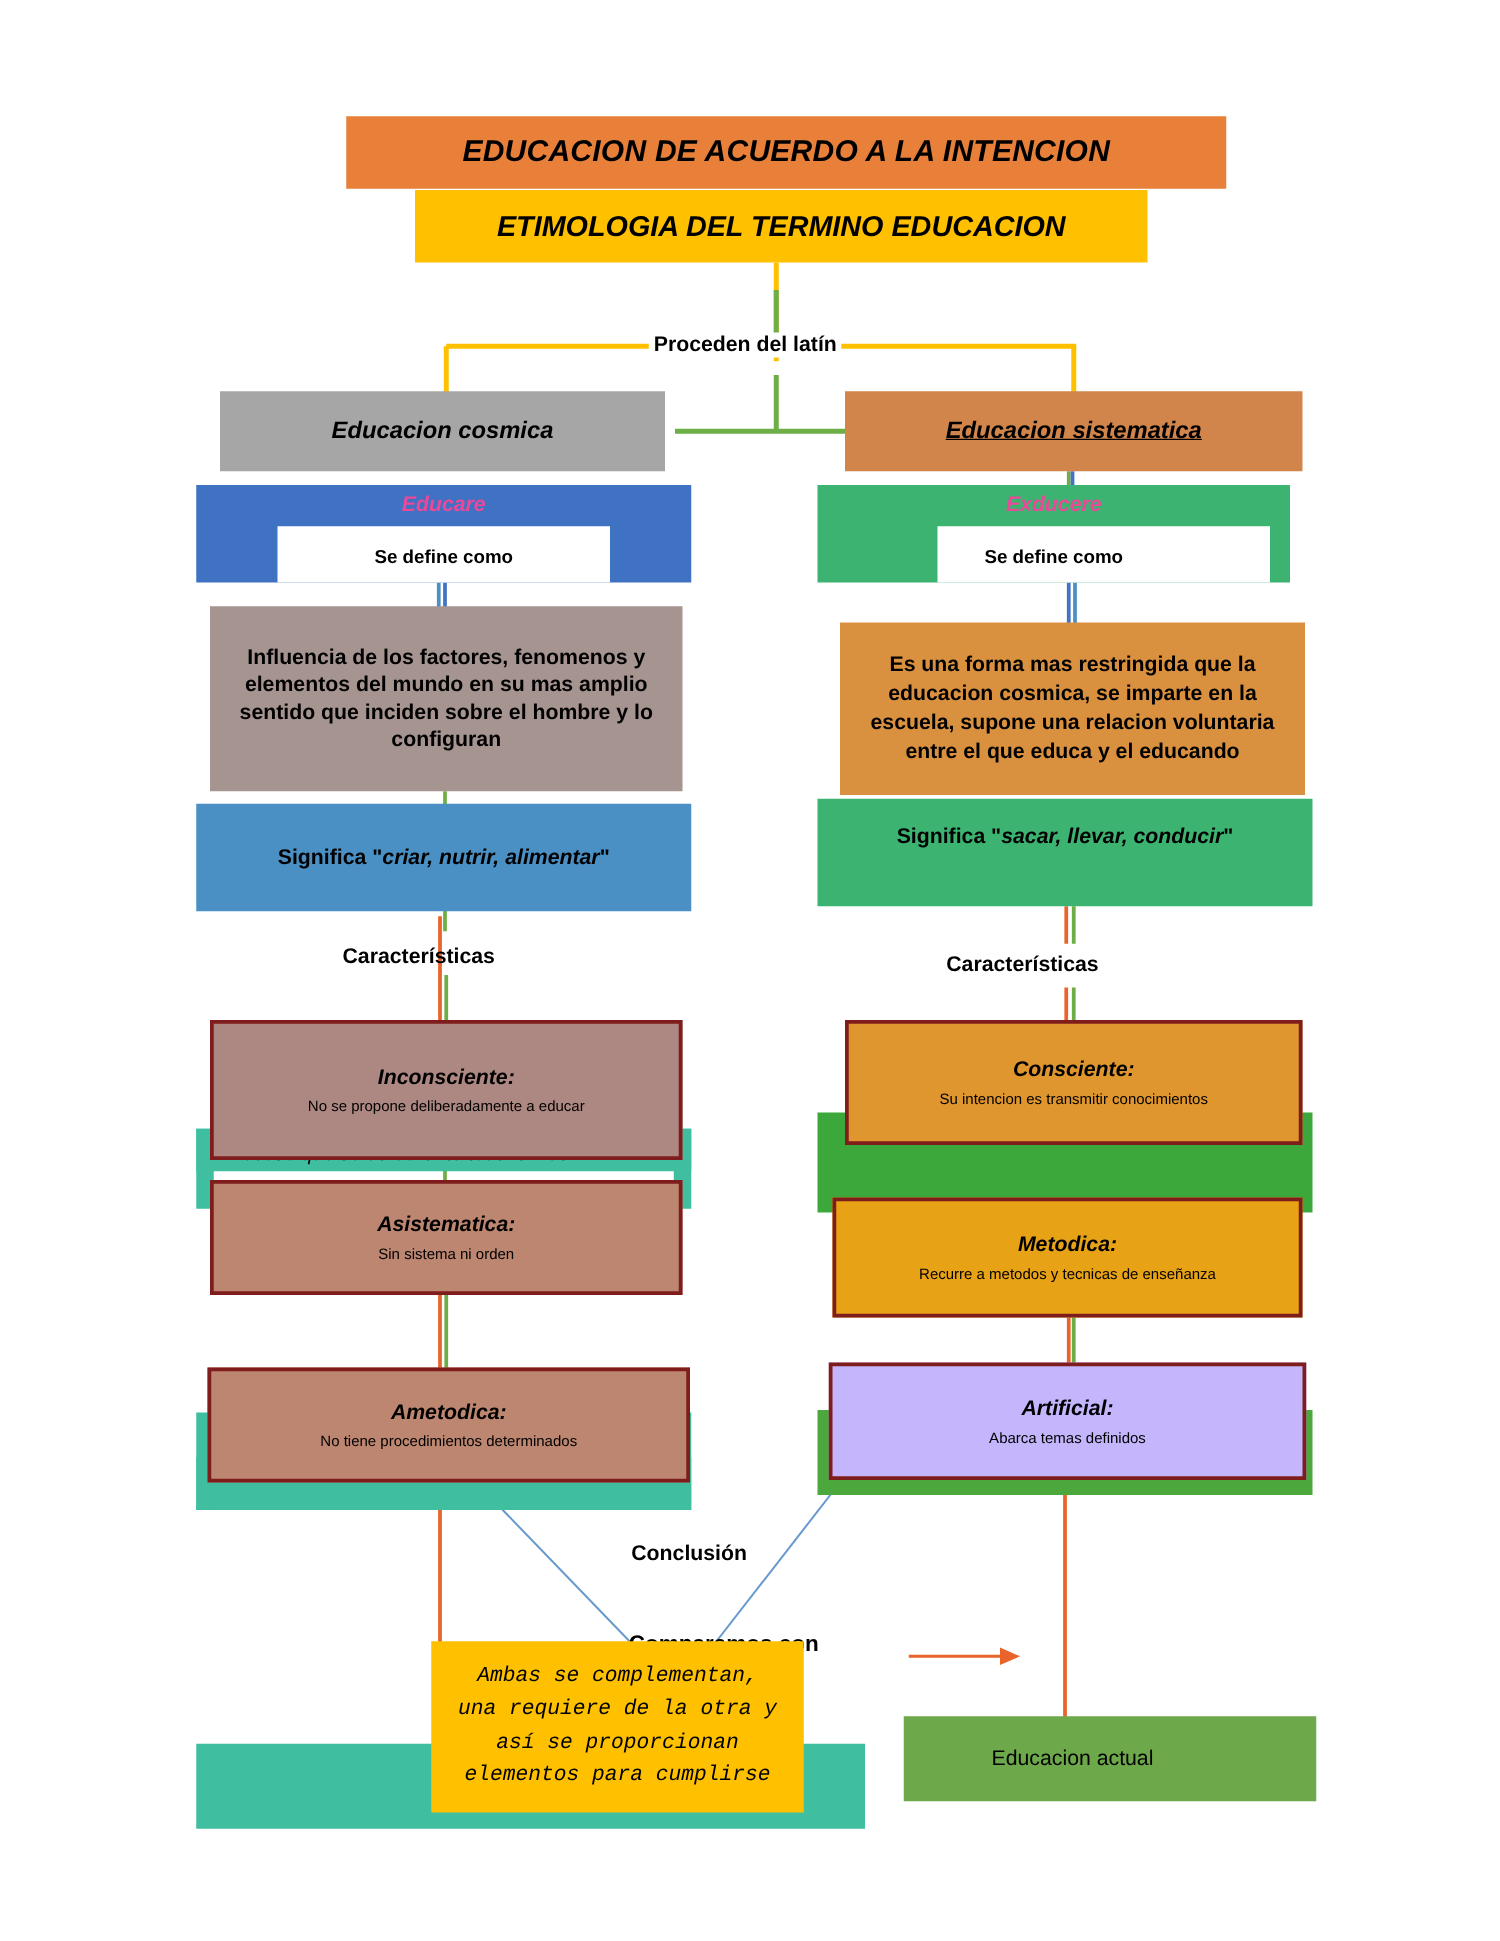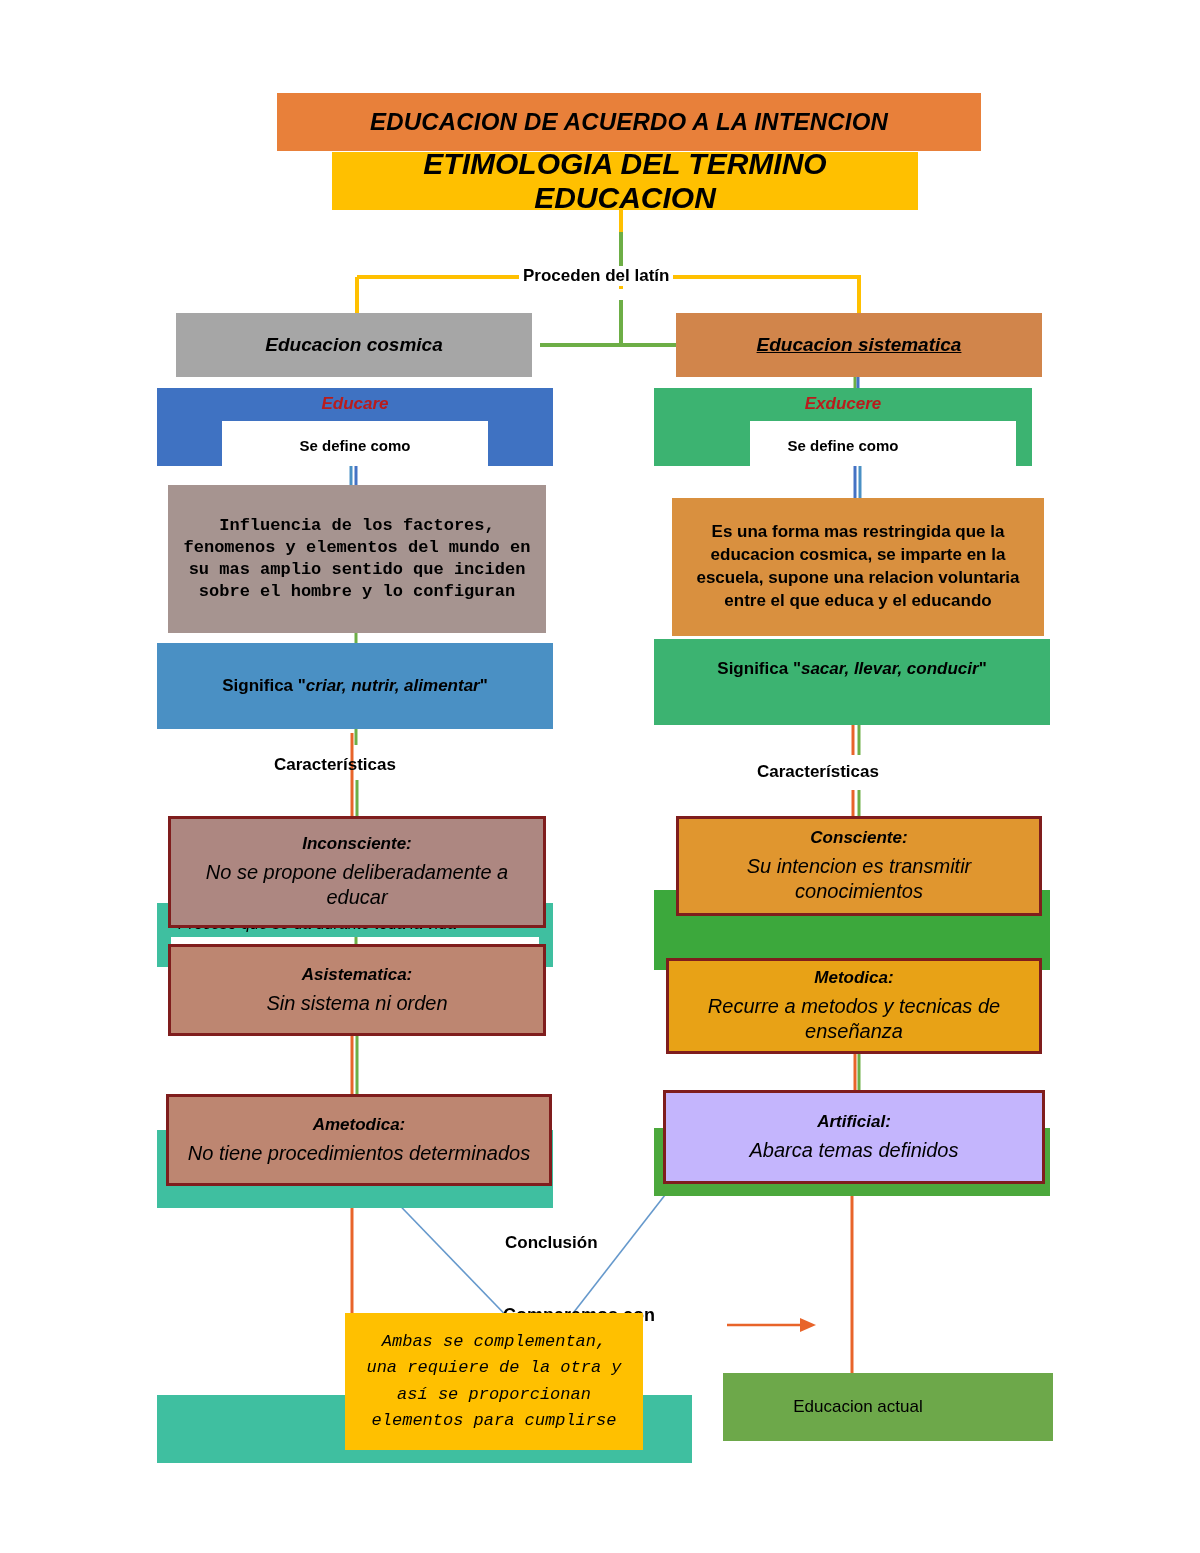--- a/index.html
+++ b/index.html
@@ -11,34 +11,34 @@
   #canvas{position:absolute;left:0;top:0;width:1200px;height:1553px;}
   .box{position:absolute;box-sizing:border-box;display:flex;
        flex-direction:column;align-items:center;justify-content:center;
        text-align:center;color:#000;}
   .lbl{position:absolute;font-weight:bold;color:#000;white-space:nowrap;}
 
   
   .banner1{left:277px;top:93px;width:704px;height:58px;background:#E8803A;
            font-size:24px;font-weight:bold;font-style:italic;letter-spacing:.2px;}
   .banner2{left:332px;top:152px;width:586px;height:58px;background:#FFC000;
-           font-size:30px;font-weight:bold;font-style:italic;text-align:center;}
+           font-size:23px;font-weight:bold;font-style:italic;text-align:center;}
 
   
   .cosmica{left:176px;top:313px;width:356px;height:64px;background:#A6A6A6;
            font-size:19px;font-weight:bold;font-style:italic;}
   .sistematica{left:676px;top:313px;width:366px;height:64px;background:#D1854B;
            font-size:19px;font-weight:bold;font-style:italic;text-decoration:underline;}
 
   
   .band{position:absolute;}
   .band .solid{position:absolute;left:0;top:0;right:0;bottom:0;}
   .band .notch{position:absolute;background:#ffffff;}
   .band .word{position:absolute;left:0;right:0;top:6px;text-align:center;
-              font-size:17px;font-weight:bold;font-style:italic;color:#b91c1c;}
+              font-size:17px;font-weight:bold;font-style:italic;color:#ec4899;}
   .band .sub{position:absolute;left:0;right:0;bottom:12px;text-align:center;
              font-size:15px;font-weight:bold;color:#000;}
 
   .educare{left:157px;top:388px;width:396px;height:78px;}
   .educare .solid{background:#3F72C2;}
   .educare .notch{left:65px;top:33px;width:266px;height:45px;}
   .exducere{left:654px;top:388px;width:378px;height:78px;}
   .exducere .solid{background:#3CB371;}
   .exducere .notch{left:96px;top:33px;width:266px;height:45px;}
 
@@ -60,21 +60,21 @@
   .carR{left:757px;top:762px;font-size:17px;}
 
   
   .accent{position:absolute;}
 
   
   .ch{position:absolute;box-sizing:border-box;display:flex;flex-direction:column;
       align-items:center;justify-content:center;text-align:center;
       border:3px solid #7f1d1d;padding:0 8px;}
   .ch .t{font-size:17px;font-weight:bold;font-style:italic;margin-bottom:6px;}
-  .ch .d{font-size:20px;font-style:italic;line-height:1.25;}
+  .ch .d{font-size:12px;line-height:1.25;}
 
   .inconsciente{left:168px;top:816px;width:378px;height:112px;background:#AD8781;}
   .asistematica{left:168px;top:944px;width:378px;height:92px;background:#BD8671;}
   .ametodica{left:166px;top:1094px;width:386px;height:92px;background:#BD8671;}
   .consciente{left:676px;top:816px;width:366px;height:100px;background:#E0962F;}
   .metodica{left:666px;top:958px;width:376px;height:96px;background:#E8A216;}
   .artificial{left:663px;top:1090px;width:382px;height:94px;background:#c4b5fd;}
 
   .hidden-text{position:absolute;font-size:16px;font-style:italic;
                white-space:nowrap;color:#000;}
@@ -166,21 +166,21 @@
     <div class="sub">Se define como</div>
   </div>
 
   <div class="band exducere" style="z-index:5;">
     <div class="solid"></div>
     <div class="notch"></div>
     <div class="word">Exducere</div>
     <div class="sub">Se define como</div>
   </div>
 
-  <div class="box defL" style="z-index:6;font-family:Liberation Mono, monospace;">Influencia de los factores, fenomenos y elementos del mundo en su mas amplio sentido que inciden sobre el hombre y lo configuran</div>
+  <div class="box defL" style="z-index:6;">Influencia de los factores, fenomenos y elementos del mundo en su mas amplio sentido que inciden sobre el hombre y lo configuran</div>
   <div class="box defR" style="z-index:6;">Es una forma mas restringida que la educacion cosmica, se imparte en la escuela, supone una relacion voluntaria entre el que educa y el educando</div>
 
   <div class="box sigL" style="z-index:5;">
     <div style="white-space:nowrap;">
       <span>Significa "</span><i>criar, nutrir, alimentar</i><span>"</span>
     </div>
   </div>
   <div class="box sigR" style="z-index:5;">
     <div style="white-space:nowrap;margin-top:-26px;">
       <span>Significa "</span><i>sacar, llevar, conducir</i><span>"</span>

